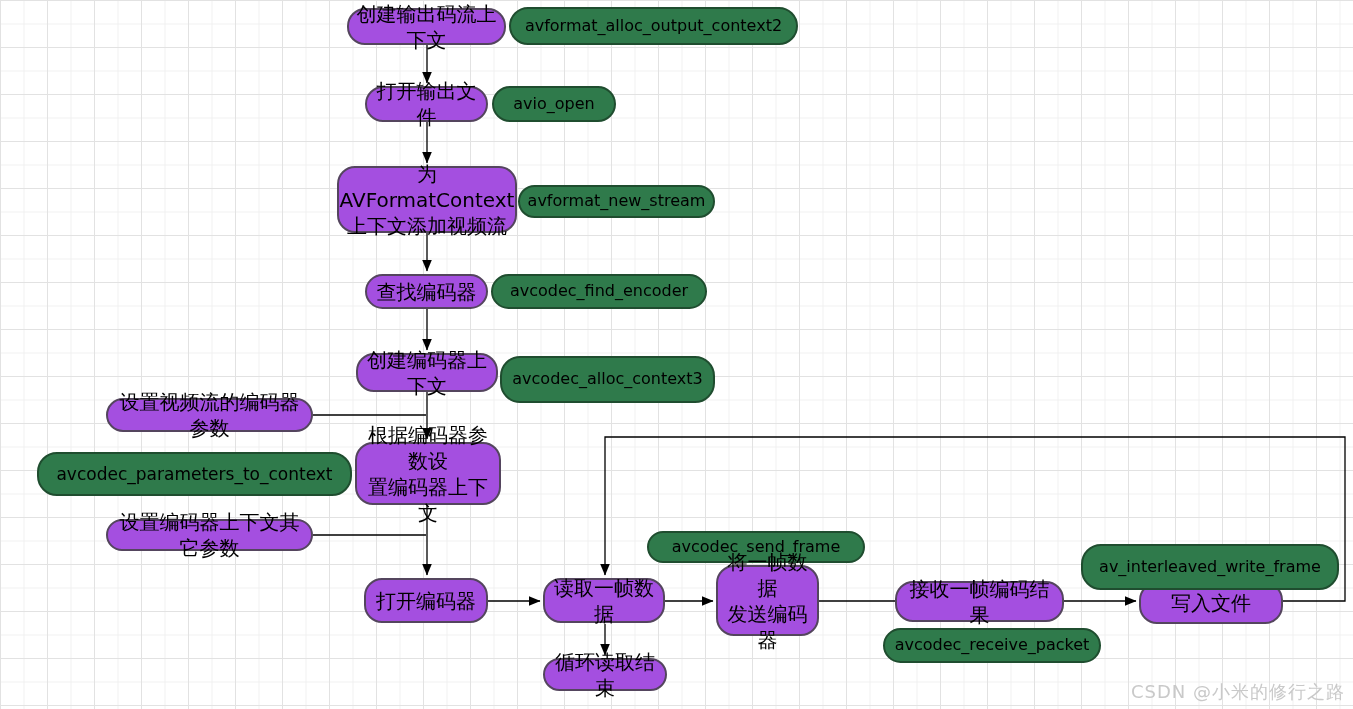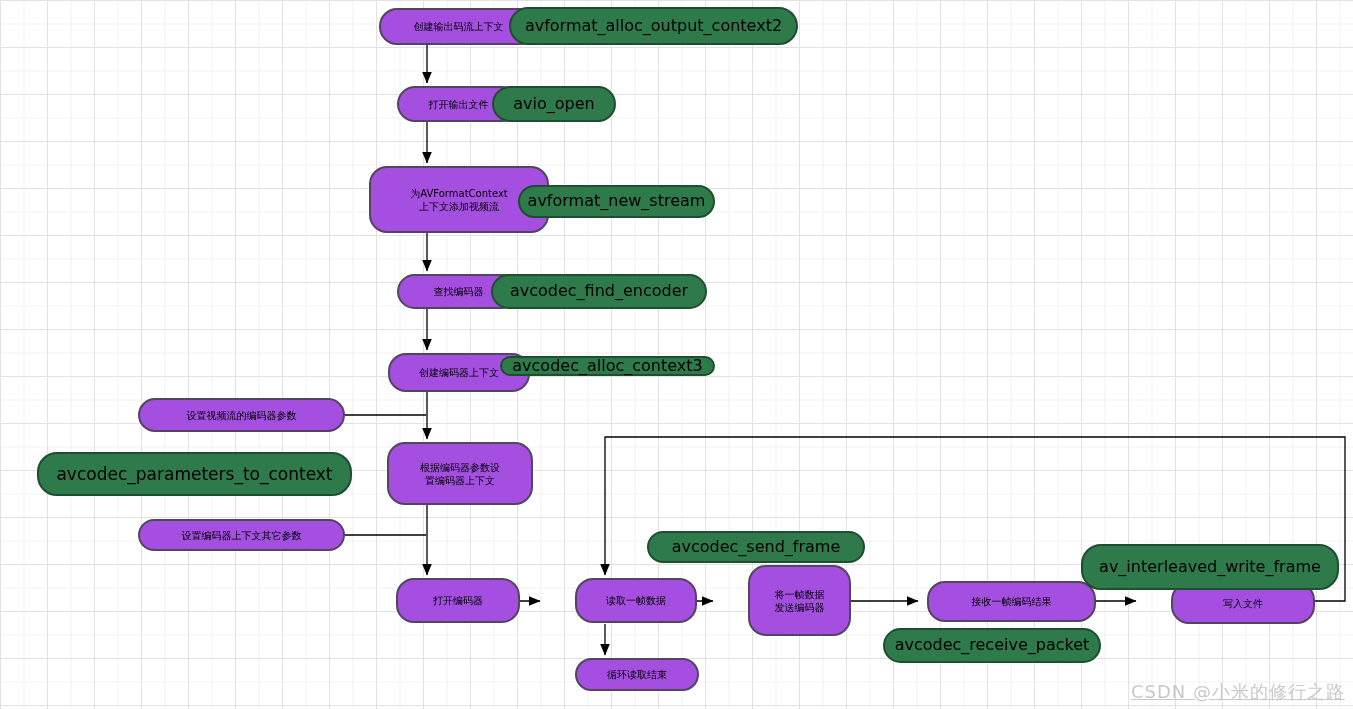--- a/index.html
+++ b/index.html
@@ -22,35 +22,34 @@
     white-space:pre-line;
     box-sizing:border-box;
     color:#000;
     line-height:1.3;
     padding:2px 6px;
   }
   .process{
     background:var(--process-fill,#a44fe0);
     border:2px solid var(--process-stroke,#54455e);
     border-radius:18px;
-    font-size:10px;
-    margin-left:32px;
+    font-size:20px;
   }
   .function{
     background:var(--function-fill,#2f7a4b);
     border:2px solid var(--function-stroke,#1f4d2f);
     border-radius:20px;
     font-size:16px;
   }
   .function.lg{font-size:17px;text-align:center;}
   svg.arrows{position:absolute;left:0;top:0;pointer-events:none;}
   svg.arrows path{stroke:#000;stroke-width:1.3;fill:none;}
   .watermark{
     position:absolute;right:8px;bottom:5px;
-    color:#c9c9c9;font-size:18px;letter-spacing:1px;text-decoration:underline;
+    color:#c9c9c9;font-size:18px;letter-spacing:1px;
   }
 </style>
 </head>
 <body>
 
 <div class="canvas">
 
   <svg class="arrows" width="1353" height="709" viewBox="0 0 1353 709">
     <defs>
       <marker id="arrow" viewBox="0 0 12 10" refX="11.5" refY="5" markerWidth="12" markerHeight="10" markerUnits="userSpaceOnUse" orient="auto">
@@ -80,21 +79,21 @@
   <div class="node function" style="left:492px;top:86px;width:124px;height:36px">avio_open</div>
 
   <div class="node process" style="left:337px;top:166px;width:180px;height:67px">为AVFormatContext
 上下文添加视频流</div>
   <div class="node function" style="left:518px;top:185px;width:197px;height:33px">avformat_new_stream</div>
 
   <div class="node process" style="left:365px;top:274px;width:123px;height:35px">查找编码器</div>
   <div class="node function" style="left:491px;top:274px;width:216px;height:35px">avcodec_find_encoder</div>
 
   <div class="node process" style="left:356px;top:353px;width:142px;height:39px">创建编码器上下文</div>
-  <div class="node function" style="left:500px;top:356px;width:215px;height:20px">avcodec_alloc_context3</div>
+  <div class="node function" style="left:500px;top:356px;width:215px;height:47px">avcodec_alloc_context3</div>
 
   <div class="node process" style="left:106px;top:398px;width:207px;height:34px">设置视频流的编码器参数</div>
 
   <div class="node process" style="left:355px;top:442px;width:146px;height:63px">根据编码器参数设
 置编码器上下文</div>
   <div class="node function lg" style="left:37px;top:452px;width:315px;height:44px">avcodec_parameters_to_context</div>
 
   <div class="node process" style="left:106px;top:519px;width:207px;height:32px">设置编码器上下文其它参数</div>
 
   <div class="node process" style="left:364px;top:578px;width:124px;height:45px">打开编码器</div>

